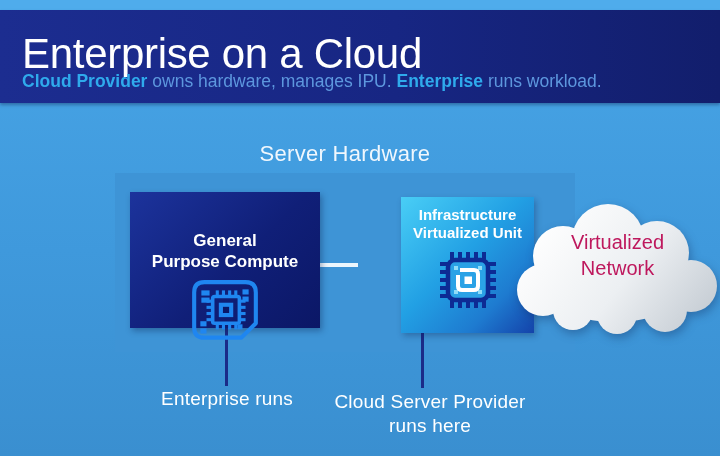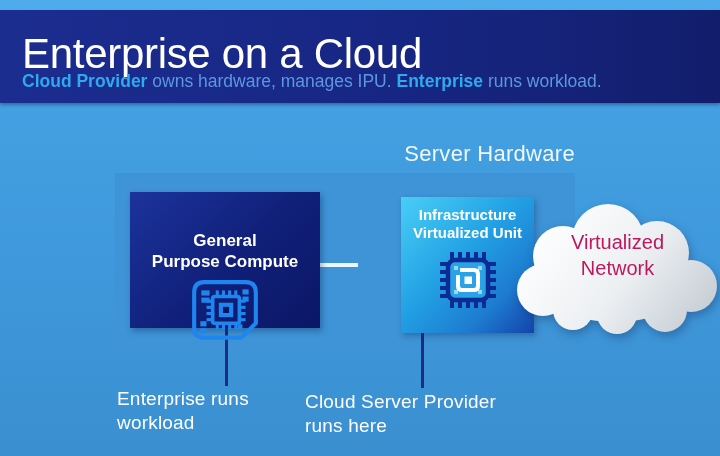--- a/index.html
+++ b/index.html
@@ -17,21 +17,21 @@
   .title{
     position:absolute;left:22px;top:20px;color:#ffffff;
     font-size:42px;font-weight:400;letter-spacing:-.3px;white-space:nowrap;
   }
   .subtitle{
     position:absolute;left:22px;top:61px;font-size:17.5px;white-space:nowrap;
   }
   .subtitle .b{font-weight:700;color:#2faaec;}
   .subtitle .r{font-weight:400;color:#5d97de;}
   .server-label{
-    position:absolute;left:115px;top:141px;width:460px;text-align:right;
+    position:absolute;left:115px;top:141px;width:460px;text-align:center;
     color:#f0f7fd;font-size:22px;font-weight:400;letter-spacing:.3px;
   }
   .panel{
     position:absolute;left:115px;top:173px;width:460px;height:179px;
     background:#3e94d6;
   }
   .gpc-box{
     position:absolute;left:130px;top:192px;width:190px;height:136px;
     background:linear-gradient(135deg,#1c339c 0%,#101f78 55%,#0b1766 100%);
     box-shadow:2px 3px 6px rgba(10,25,70,.35);
@@ -52,21 +52,21 @@
   .hline.h1{left:320px;width:38px;}
   .hline.h2{left:490px;width:58px;}
   .vline{position:absolute;width:3px;background:#1b2b88;}
   .vline.v1{left:225px;top:328px;height:58px;}
   .vline.v2{left:421px;top:333px;height:55px;}
   .cloud-svg{position:absolute;left:505px;top:198px;filter:drop-shadow(2px 4px 5px rgba(15,40,90,.35));}
   .cloud-label{
     position:absolute;left:535px;top:229px;width:165px;text-align:center;
     color:#be185d;font-size:20px;font-weight:400;line-height:26px;
   }
-  .caption{position:absolute;color:#ffffff;font-size:19px;line-height:24px;font-weight:400;letter-spacing:.2px;}
+  .caption{position:absolute;text-align:center;color:#ffffff;font-size:19px;line-height:24px;font-weight:400;letter-spacing:.2px;}
   .caption.c1{left:117px;top:387px;width:220px;}
   .caption.c2{left:305px;top:390px;width:250px;}
 </style>
 </head>
 <body>
 
 <div class="top-strip"></div>
 
 <div class="header-band">
   <div class="title">Enterprise on a Cloud</div>
@@ -182,18 +182,17 @@
     <circle cx="68" cy="112" r="20"></circle>
   </g>
 </svg>
 <div class="cloud-label">
   <div>Virtualized</div>
   <div>Network</div>
 </div>
 
 <div class="caption c1">
   <div>Enterprise runs</div>
-  <div>workload</div>
 </div>
 <div class="caption c2">
   <div>Cloud Server Provider</div>
   <div>runs here</div>
 </div>
 
 </body></html>

